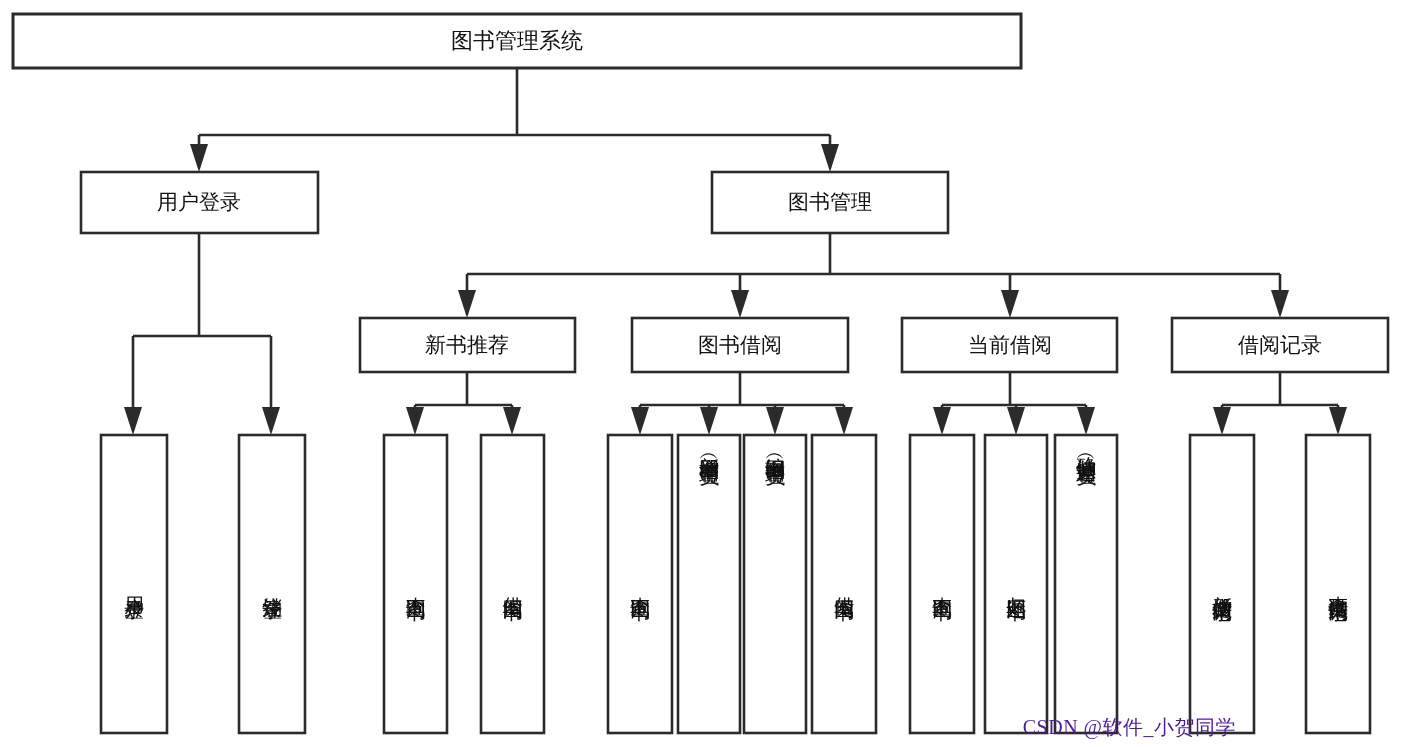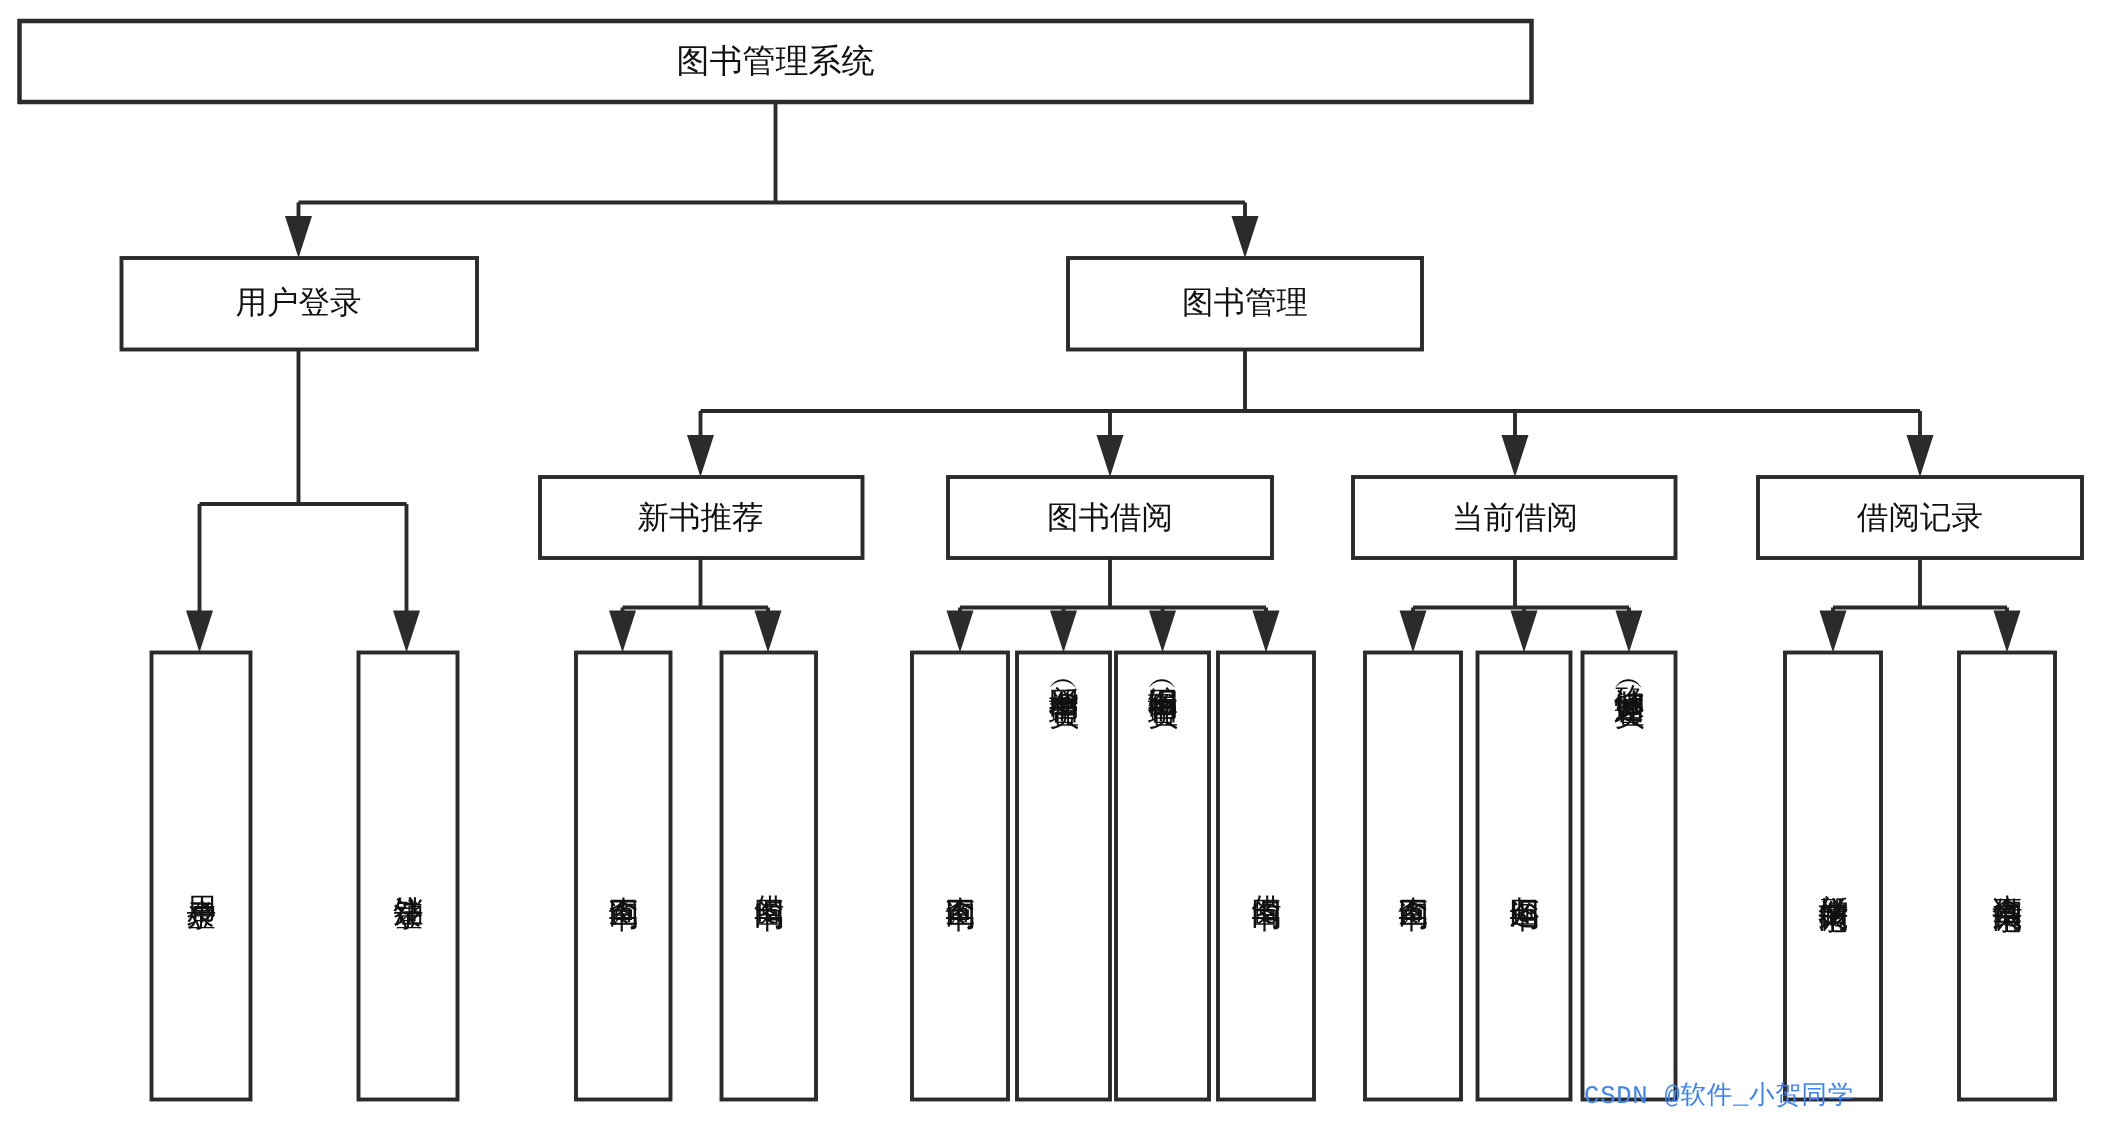--- a/index.html
+++ b/index.html
@@ -69,23 +69,23 @@
     line-height: 1.08;
     color: #111111;
     letter-spacing: 1.5px;
     white-space: nowrap;
     text-align: center;
   }
   .watermark {
     position: absolute;
     right: 8px;
     bottom: 6px;
-    font-family: Liberation Mono, monospace;
-    font-size: 17px;
-    color: #3b82f6;
+    font-family: Liberation Serif, serif;
+    font-size: 20px;
+    color: #4c1d95;
     letter-spacing: 0.5px;
     white-space: nowrap;
     pointer-events: none;
   }
 </style>
 </head>
 <body>
 
 <div id="diagram-root">
 

